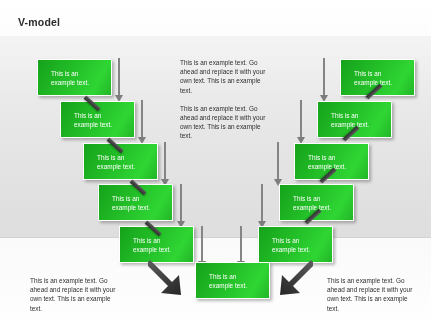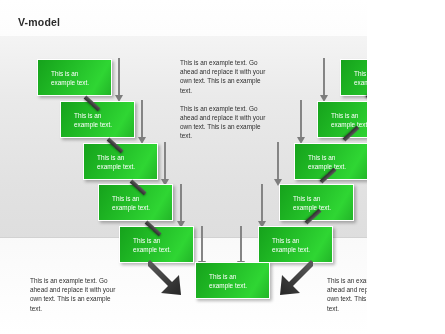--- a/index.html
+++ b/index.html
@@ -2,23 +2,22 @@
 <html><head>
 <meta charset="utf-8">
 <style>
   html,body{margin:0;padding:0;}
   body{
     width:445px;height:334px;overflow:hidden;
     font-family:"Liberation Sans", sans-serif;
     background:#ffffff;
   }
   #slide{
-    position:relative;width:360px;height:334px;overflow:hidden;
+    position:relative;width:431px;height:334px;overflow:hidden;
     background:linear-gradient(to bottom,#ffffff 0%,#fdfdfd 10%,#f7f7f7 22%,#f2f2f2 32%,#ffffff 100%);
-    padding-left:7px;
   }
   
   .band{
     position:absolute;left:0;top:36px;width:445px;height:202px;
     background:linear-gradient(to bottom,#f4f4f4 0%,#eaeaea 30%,#e2e2e2 70%,#dedede 100%);
   }
   .band:after{
     content:"";position:absolute;left:0;right:0;bottom:0;height:1px;background:#d2d2d2;
   }
   .title{

